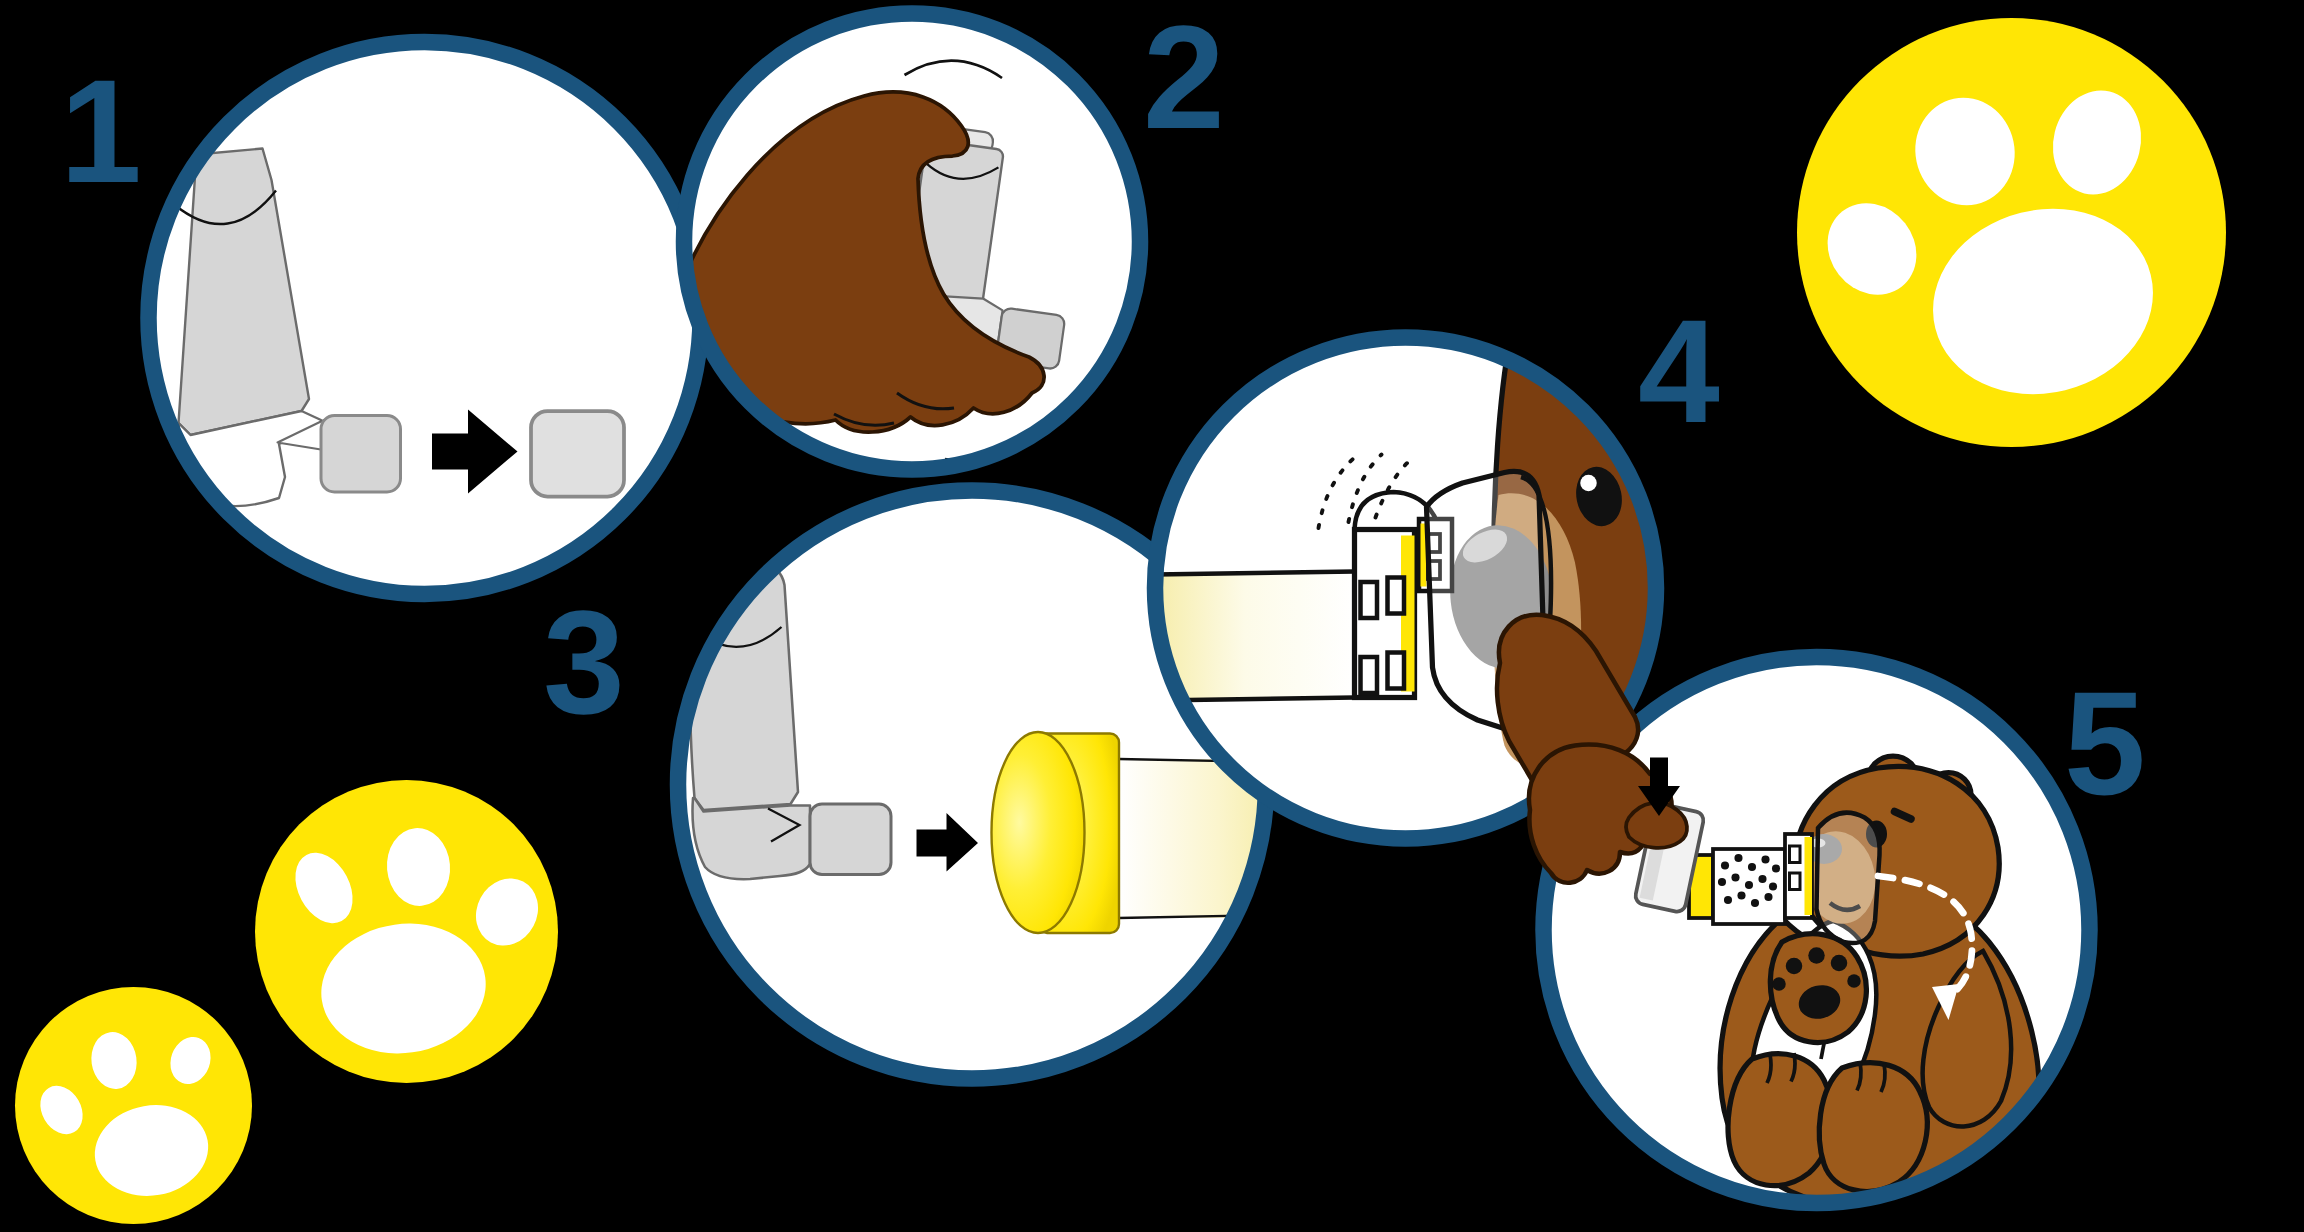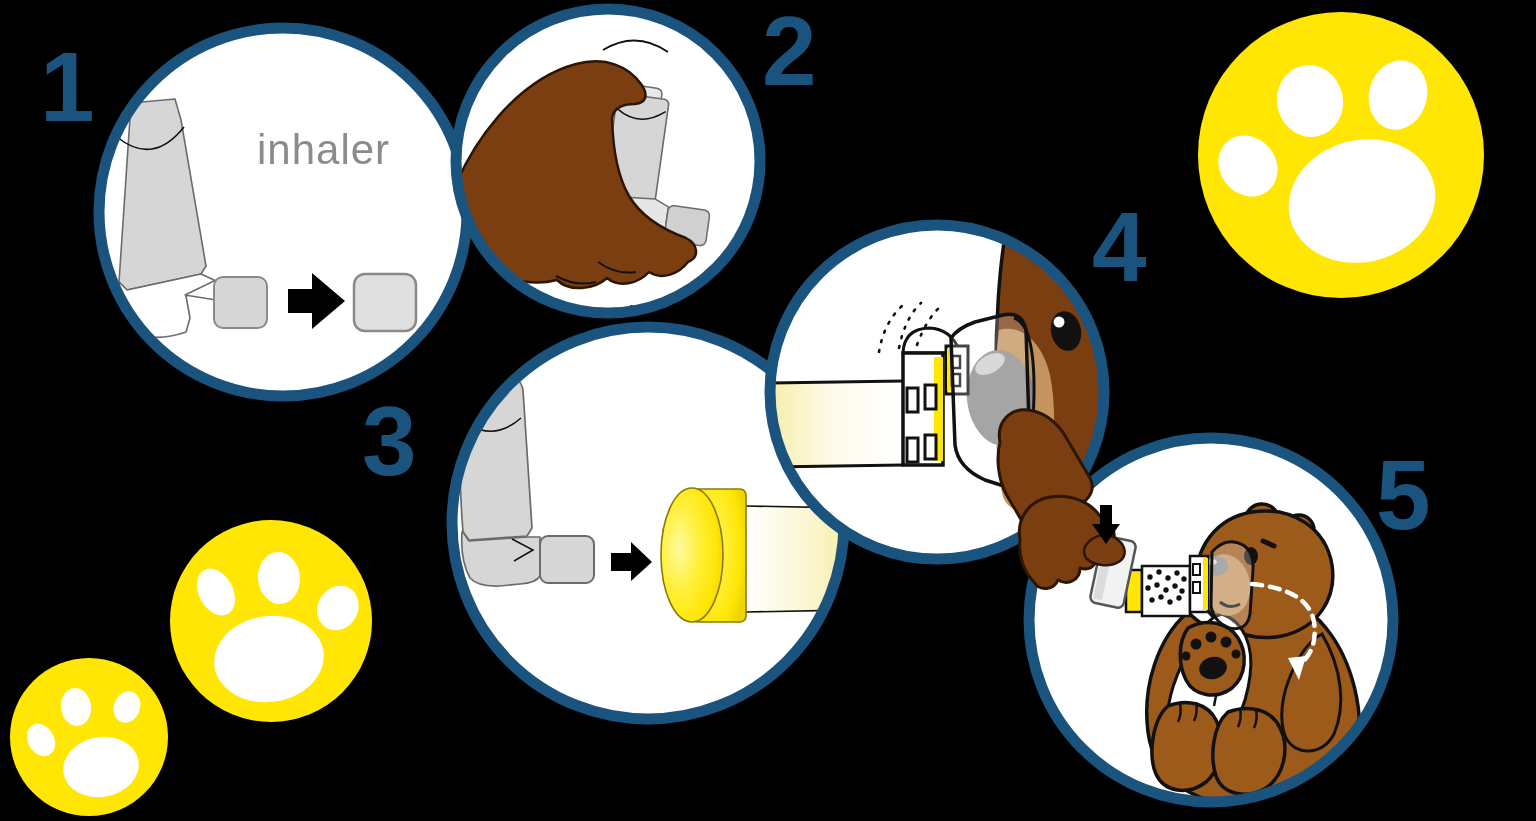--- a/index.html
+++ b/index.html
@@ -291,15 +291,14 @@
       <path d="M1100,505 L1112,505 L1112,524 L1120,524 L1106,544 L1092,524 L1100,524 Z" fill="#000"></path>
     </g>
   </g>
 </svg>
 
 <div class="num" style="left:40px;top:38px">1</div>
 <div class="num" style="left:762px;top:2px">2</div>
 <div class="num" style="left:362px;top:392px">3</div>
 <div class="num" style="left:1092px;top:198px">4</div>
 <div class="num" style="left:1376px;top:446px">5</div>
-<div class="inhaler-label">inhaler</div>
 
 </div>
 
 </body></html>

